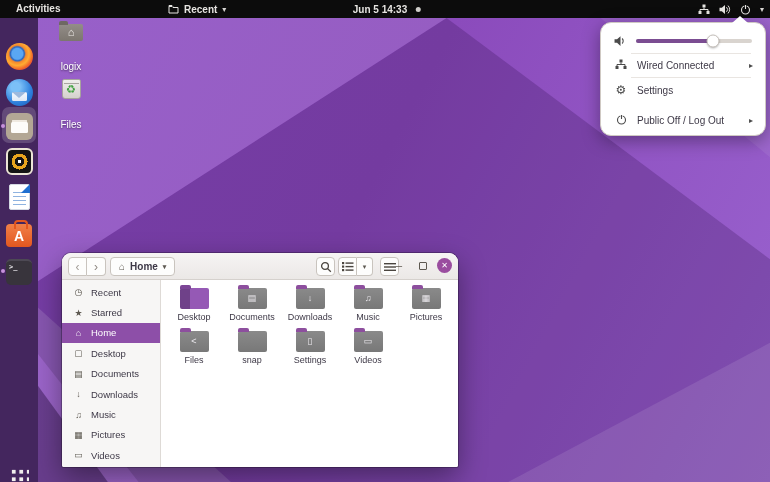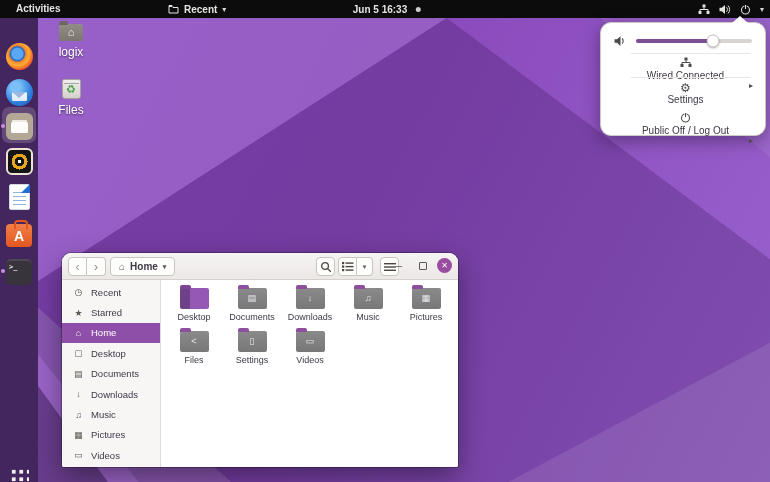--- a/index.html
+++ b/index.html
@@ -61,21 +61,21 @@
     color:#fff; font-weight:700; font-size:14px; }
   .icon-software::before { content:""; position:absolute; top:-4px; left:8px; width:10px; height:7px;
     border:2.5px solid #e3571f; border-bottom:none; border-radius:4px 4px 0 0; }
   .icon-terminal { width:26px; height:26px; border-radius:5px; background:#38343c; border-top:2px solid #4d4954;
     color:#e8e6ea; font-size:7px; font-weight:700; padding:2px 0 0 3px; font-family:"DejaVu Sans Mono", monospace; }
   .icon-showapps { width:20px; height:20px;
     background-image:radial-gradient(circle,#f2f0ee 2px,transparent 2.4px); background-size:7.5px 7.5px; background-position:1px 1px; }
 
   
   .desk-icon { position:absolute; width:48px; text-align:center; z-index:5; }
-  .desk-icon .lbl { margin-top:4px; color:#fff; font-size:12px; text-shadow:0 1px 2px rgba(0,0,0,.55); }
+  .desk-icon .lbl { margin-top:20px; color:#fff; font-size:10px; text-shadow:0 1px 2px rgba(0,0,0,.55); }
   .folder-home { position:relative; width:24px; height:17px; margin:4px auto 0;
     background:linear-gradient(180deg,#938d88,#7c766f); border-radius:2px;
     display:flex; align-items:center; justify-content:center; color:#e9e6e2; font-size:11px; line-height:1; }
   .folder-home::before { content:""; position:absolute; top:-3px; left:0; width:9px; height:4px;
     background:#6e6862; border-radius:2px 2px 0 0; }
   .trash-can { position:relative; width:19px; height:20px; margin:0 auto;
     background:linear-gradient(180deg,#efedeb,#d4d1cd); border:1px solid #a7a39e; border-radius:2px 2px 3px 3px;
     display:flex; align-items:center; justify-content:center; color:#3fa13f; font-size:11px; line-height:1; }
   .trash-can::before { content:""; position:absolute; top:2.5px; left:1px; right:1px; height:1.5px; background:#a9a5a0; }
 
@@ -129,22 +129,22 @@
   .sysmenu { position:absolute; left:600px; top:22px; width:166px; height:114px; z-index:40;
     background:#fff; border:1px solid #cfc9c3; border-radius:11px; box-shadow:0 5px 18px rgba(0,0,0,.35); }
   .sysmenu .pointer { position:absolute; top:-7px; right:17px; width:0; height:0;
     border-left:8px solid transparent; border-right:8px solid transparent; border-bottom:7px solid #fff; }
   .vol-row { position:absolute; left:13px; right:13px; top:8px; height:20px; display:flex; align-items:center; gap:9px; }
   .vol-track { position:relative; flex:1; height:3.5px; background:#d9d4cf; border-radius:2px; }
   .vol-fill { position:absolute; left:0; top:0; bottom:0; background:#7b4d92; border-radius:2px; }
   .vol-handle { position:absolute; top:50%; width:13px; height:13px; border-radius:50%;
     background:#fff; border:1px solid #c5bfba; box-shadow:0 1px 2px rgba(0,0,0,.25); transform:translate(-50%,-50%); }
   .menu-sep { position:absolute; left:30px; right:14px; height:1px; background:#e9e5e1; }
-  .menu-row { position:absolute; left:13px; right:8px; height:16px; display:flex; align-items:center; 
-    font-size:10px; color:#3d3846;flex-direction:column; }
+  .menu-row { position:absolute; left:13px; right:8px; height:16px; display:flex; align-items:center; gap:9px;
+    font-size:10px; color:#3d3846; }
   .menu-row .mi { width:14px; text-align:center; line-height:1; }
   .menu-row .sub { margin-left:auto; font-size:8px; color:#4a4a4a; padding-right:4px; }
   .gear-glyph { font-size:12px; color:#4a4a4a; }
 </style>
 </head>
 <body>
 
 <div class="screen">
 
   <div class="wallpaper">
@@ -159,21 +159,21 @@
   <div class="topbar">
     <div class="tb-activities">Activities</div>
     <div class="tb-appmenu">
       <svg width="11" height="10" viewBox="0 0 11 10">
         <path d="M1 2.5 h3 l1 1 h5 v5.5 h-9 z M1 2.5 v-1 h3 l1 1" fill="none" stroke="#e6e4e1" stroke-width="1"></path>
       </svg>
       <span>Recent</span>
       <span class="tb-chev">▾</span>
     </div>
     <div class="tb-clock">
-      <span>Jun 5 16:33</span>
+      <span>Jun 5 14:33</span>
       <span class="tb-dot"></span>
     </div>
     <div class="tb-right">
       <svg width="12" height="11" viewBox="0 0 12 11">
         <rect x="4.5" y="0.5" width="3" height="3" fill="#e6e4e1"></rect>
         <rect x="0.5" y="7" width="3" height="3" fill="#e6e4e1"></rect>
         <rect x="8.5" y="7" width="3" height="3" fill="#e6e4e1"></rect>
         <path d="M6 3.5 v2 M2 7 v-1.5 h8 V7" fill="none" stroke="#e6e4e1" stroke-width="1"></path>
       </svg>
       <svg width="12" height="11" viewBox="0 0 12 11">
@@ -350,20 +350,24 @@
             </div>
           <div class="fname">Pictures</div>
         </div>
         <div class="fcell">
           <div class="folder">
               <span class="emb">&lt;</span>
             </div>
           <div class="fname">Files</div>
         </div>
         <div class="fcell">
+          <div class="folder"></div>
+          <div class="fname">snap</div>
+        </div>
+        <div class="fcell">
           <div class="folder">
               <span class="emb">▯</span>
             </div>
           <div class="fname">Settings</div>
         </div>
         <div class="fcell">
           <div class="folder">
               <span class="emb">▭</span>
             </div>
           <div class="fname">Videos</div>

